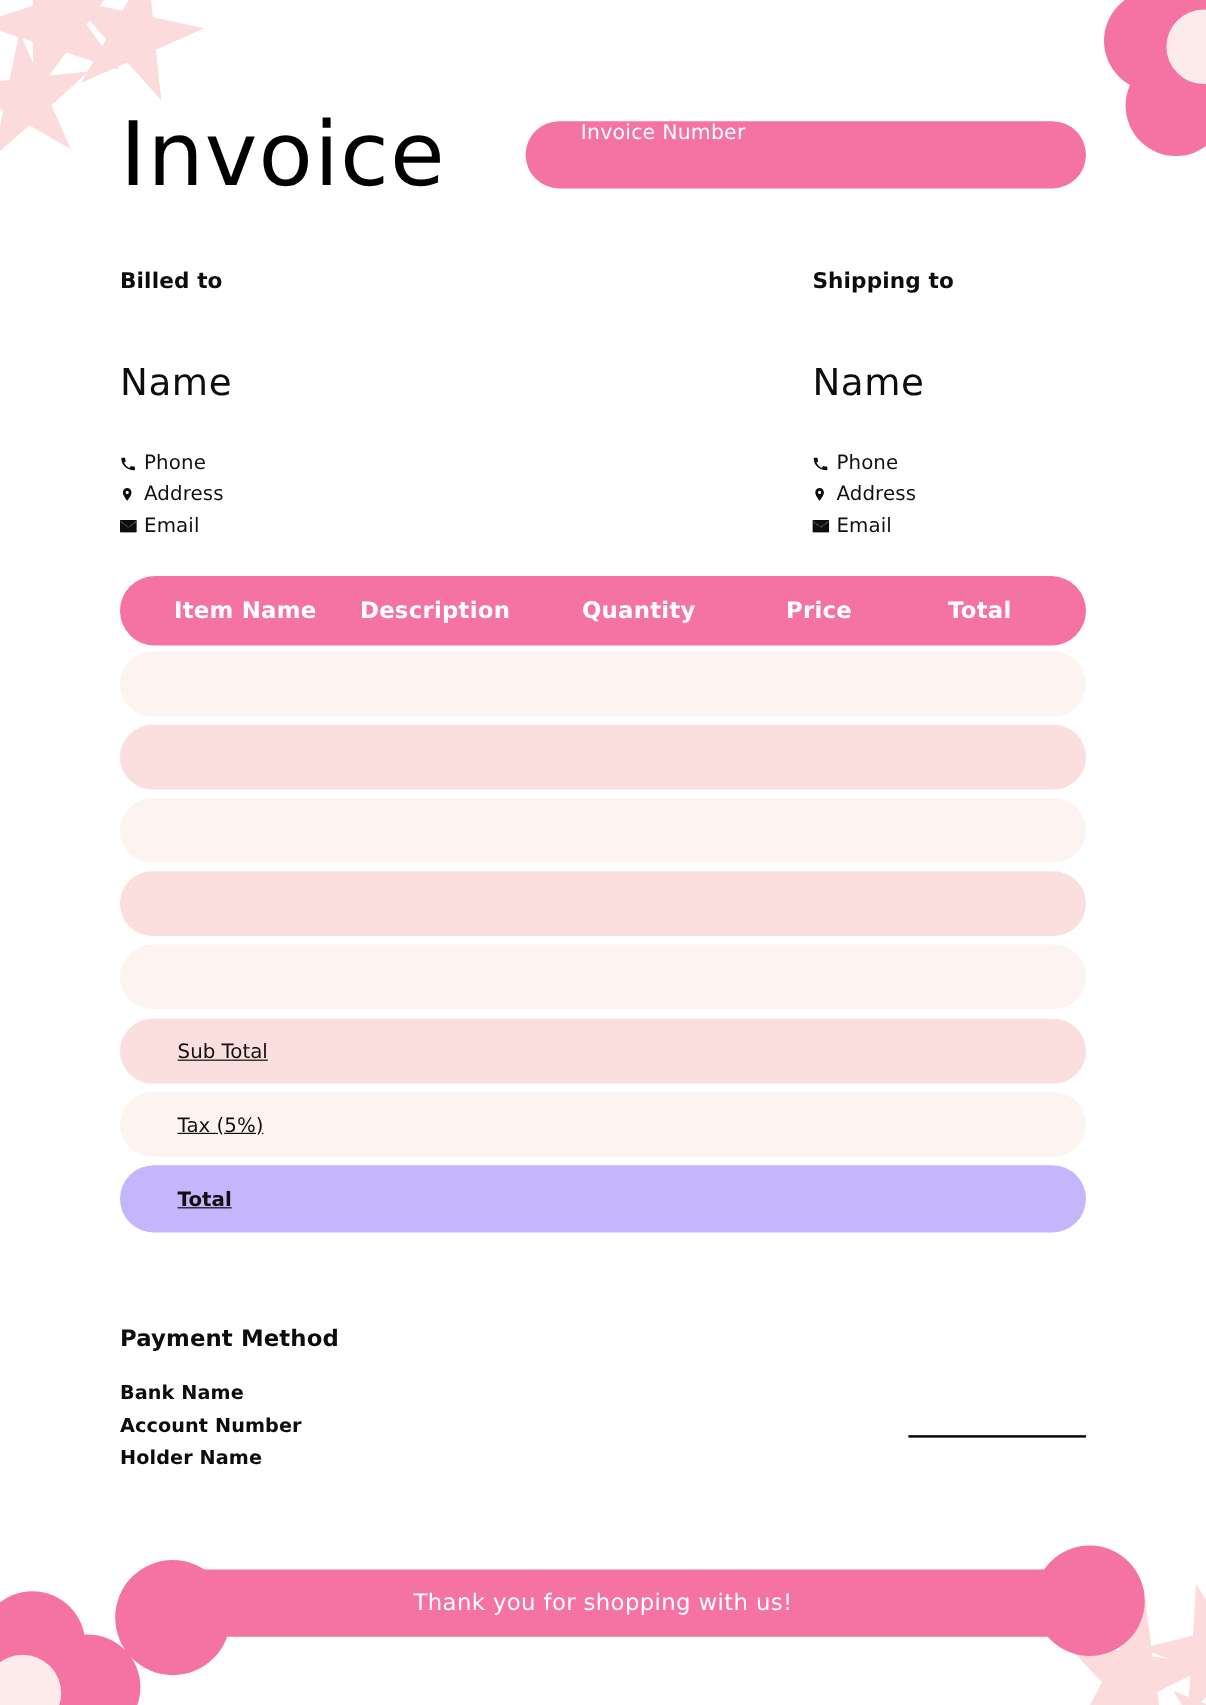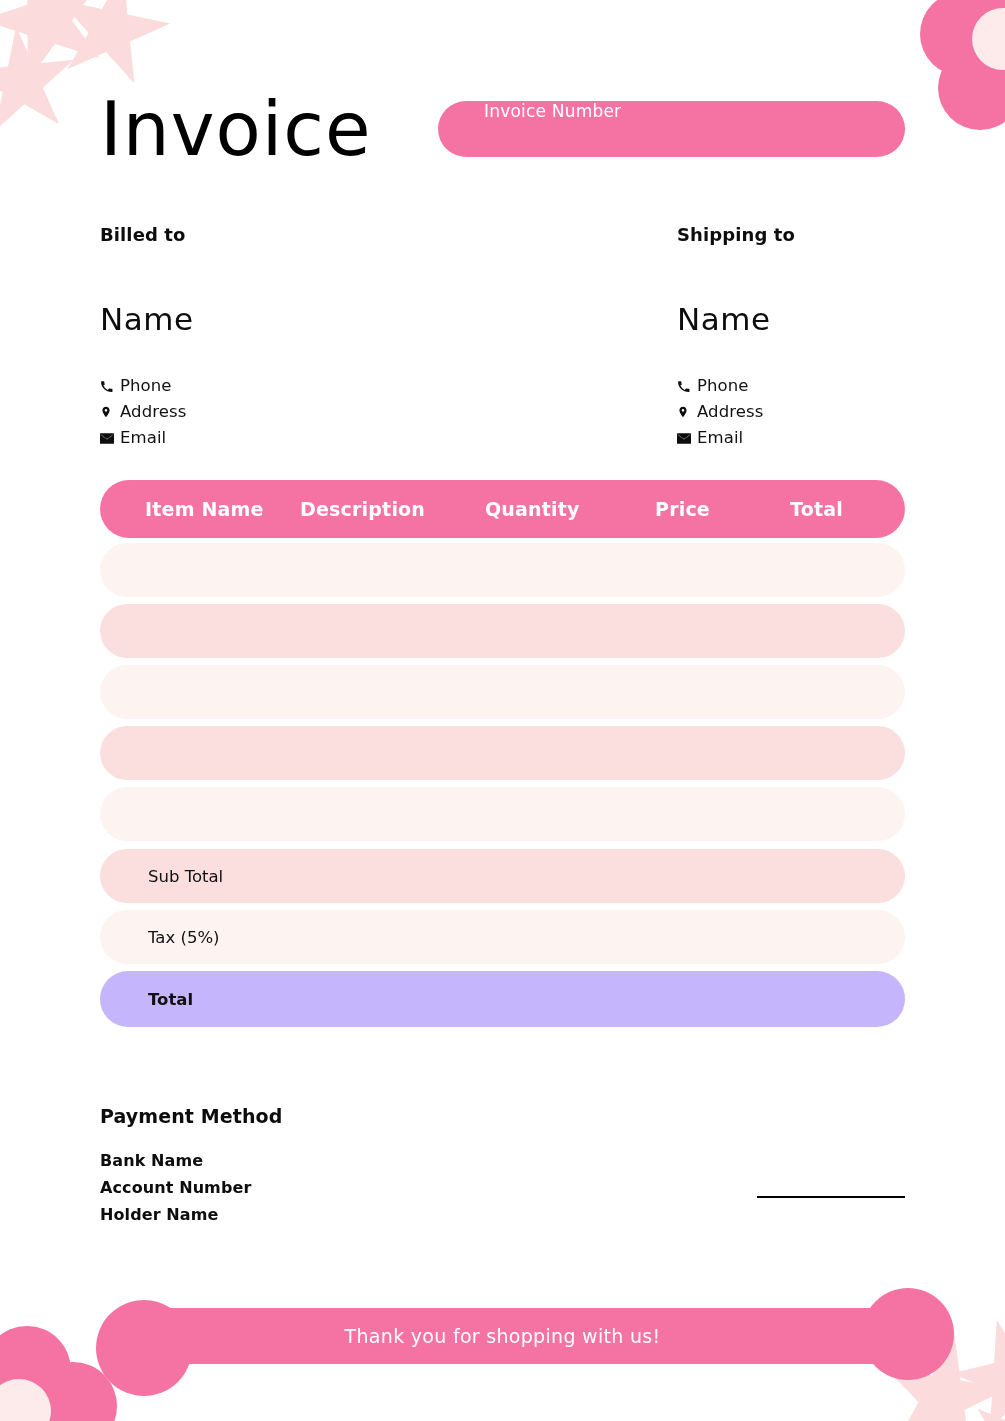--- a/index.html
+++ b/index.html
@@ -158,20 +158,21 @@
   .totals { margin-top: 8px; }
   .total-row {
     height: 54px;
     border-radius: 27px;
     margin-bottom: 7px;
     display: flex;
     align-items: center;
     padding-left: 48px;
     font-size: 16.5px;
     color: #111111;
+    text-decoration: underline;
   }
   .total-row.shade-dark  { background: #FBDEDE; }
   .total-row.shade-light { background: #FDF4F2; }
   .total-row.grand {
     background: #c4b5fd;
     height: 56px;
     border-radius: 28px;
     font-weight: 700;
   }
 

